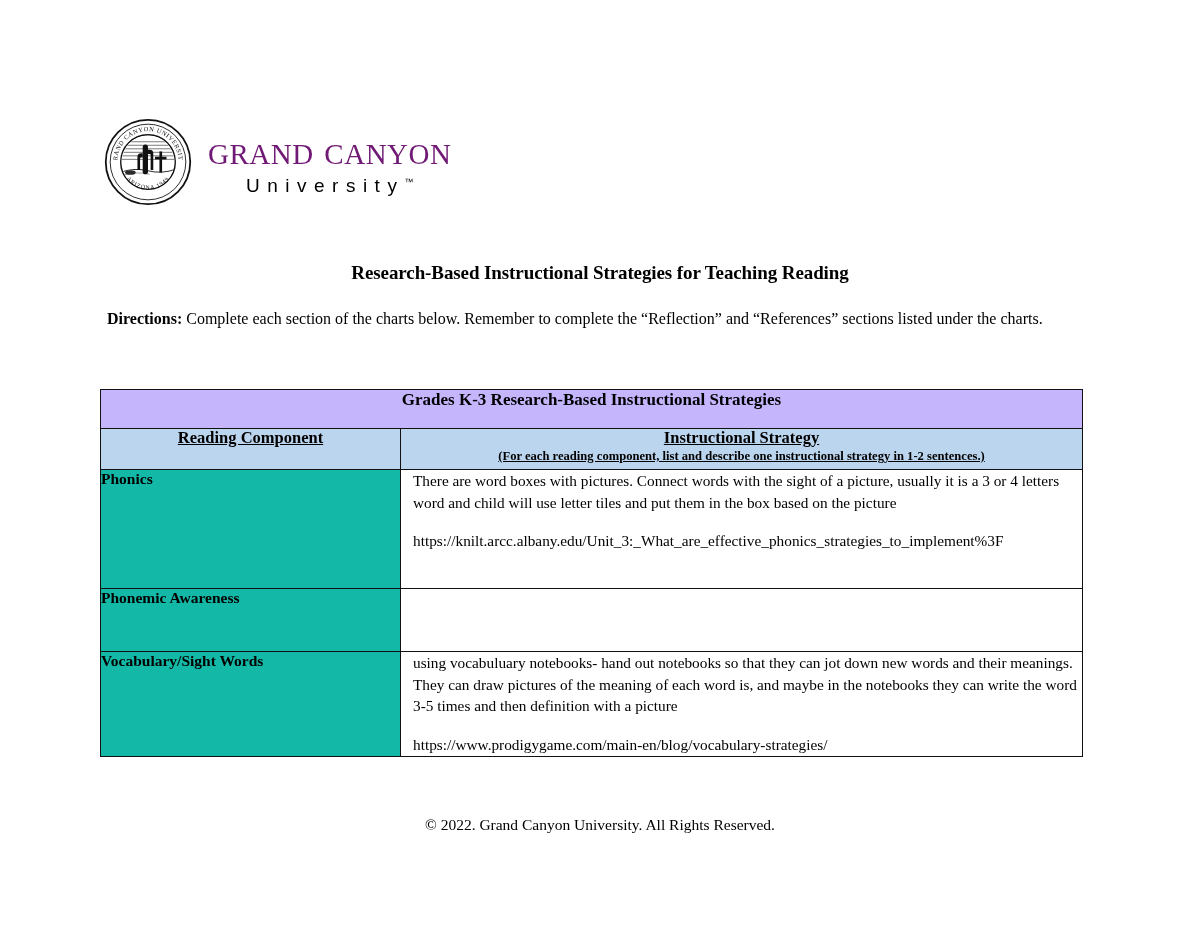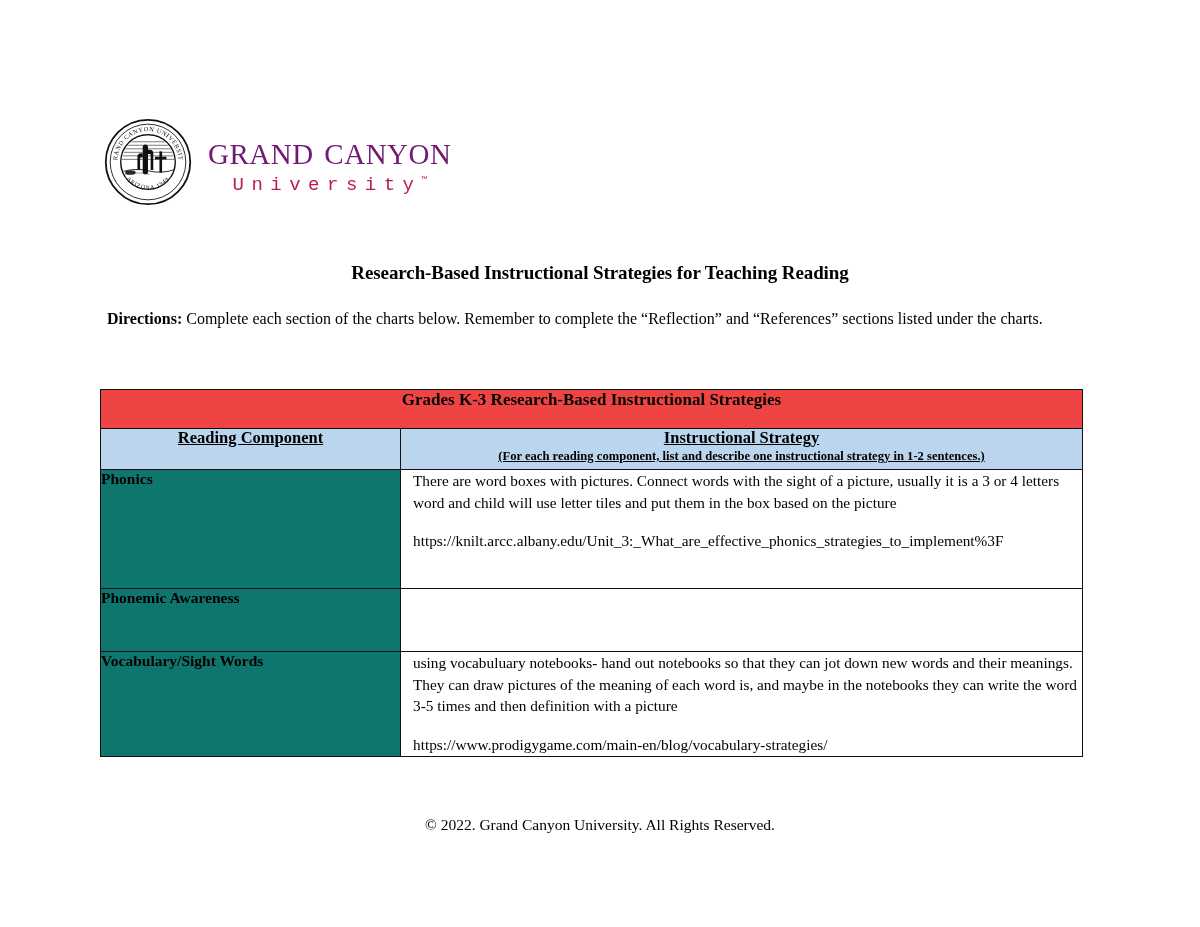--- a/index.html
+++ b/index.html
@@ -50,26 +50,26 @@
   .wordmark-main {
     font-family: "Liberation Serif", "DejaVu Serif", serif;
     font-size: 41px;
     letter-spacing: 0.5px;
     font-variant: small-caps;
     text-transform: lowercase;
     white-space: nowrap;
     color: #701a75;
   }
   .wordmark-sub {
-    font-family: Liberation Mono, monospace;
+    font-family: Liberation Sans, sans-serif;
     font-size: 19px;
     letter-spacing: 7.5px;
     margin-top: 5px;
     white-space: nowrap;
-    color: #be185d;
+    color: #000000;
     position: relative;
   }
   .tm {
     font-size: 9px;
     vertical-align: super;
     letter-spacing: 0;
   }
 
   
   .doc-title {
@@ -105,21 +105,21 @@
   }
   .chart td {
     border: 1.3px solid #111111;
     vertical-align: top;
     padding: 0;
   }
   .col-left  { width: 300px; }
   .col-right { width: 682px; }
 
   .chart-title-cell {
-    background: #ef4444;
+    background: #c4b5fd;
     text-align: center;
     font-size: 17px;
     font-weight: bold;
     height: 38px;
     vertical-align: middle;
     padding: 2px 4px;
   }
 
   .hdr-cell {
     background: #bcd5ee;
@@ -135,21 +135,21 @@
     line-height: 1.15;
   }
   .hdr-sub {
     font-size: 12.6px;
     font-weight: bold;
     line-height: 1.15;
     margin-top: 1px;
   }
 
   .comp-cell {
-    background: #0f766e;
+    background: #14b8a6;
     font-size: 15.5px;
     font-weight: bold;
     padding: 5px 0 5px 7px;
     line-height: 1.2;
   }
   .strat-cell {
     background: #ffffff;
     font-size: 15.3px;
     line-height: 1.42;
     padding: 5px 6px 5px 8px;

